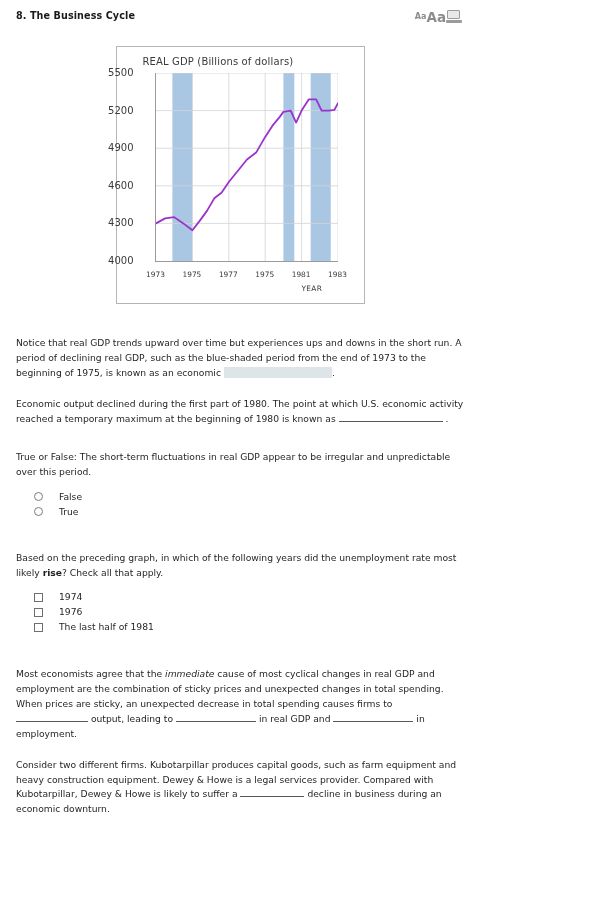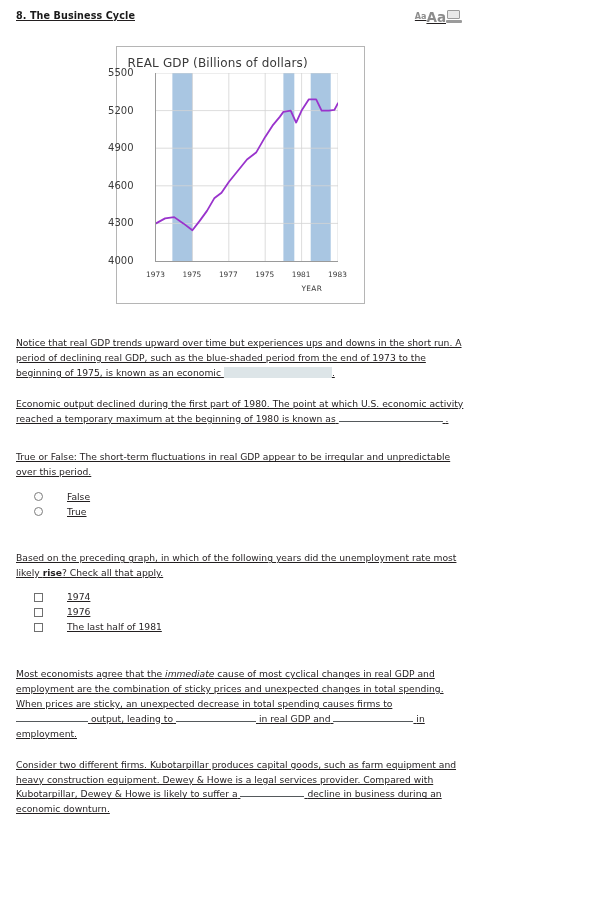--- a/index.html
+++ b/index.html
@@ -16,21 +16,20 @@
     line-height: 1.55;
     position: relative;
     overflow: hidden;
   }
   .page {
     width: 480px;
     height: 898px;
     position: relative;
     box-sizing: border-box;
     padding: 0 16px;
-    text-decoration: underline;
   }
 
   
   .header {
     display: flex;
     align-items: flex-start;
     justify-content: space-between;
     padding-top: 9px;
   }
   .title {
@@ -112,23 +111,23 @@
   .chart-box {
     width: 249px;
     height: 258px;
     border: 1px solid #b5b5b5;
     background: #fff;
     position: relative;
     box-sizing: border-box;
   }
   .chart-title {
     position: absolute;
-    left: 11px;
+    left: 26px;
     top: 7px;
-    font-size: 12px;
+    font-size: 10px;
     letter-spacing: .15px;
     color: #3a3a3a;
     white-space: nowrap;
   }
   .plot {
     position: absolute;
     left: 38px;
     top: 26px;
     width: 182px;
     height: 188px;
@@ -160,21 +159,21 @@
     font-size: 7.4px;
     letter-spacing: .3px;
     color: #3a3a3a;
   }
 
   
   .opt-list { margin-top: 9px; }
   .opt-row {
     display: flex;
     align-items: center;
-    gap: 24px;
+    gap: 16px;
     height: 15px;
     padding-left: 18px;
   }
   .radio {
     width: 9px;
     height: 9px;
     border-radius: 50%;
     border: 1.3px solid #7d7d7d;
     background: #fdfdfd;
     box-sizing: border-box;

